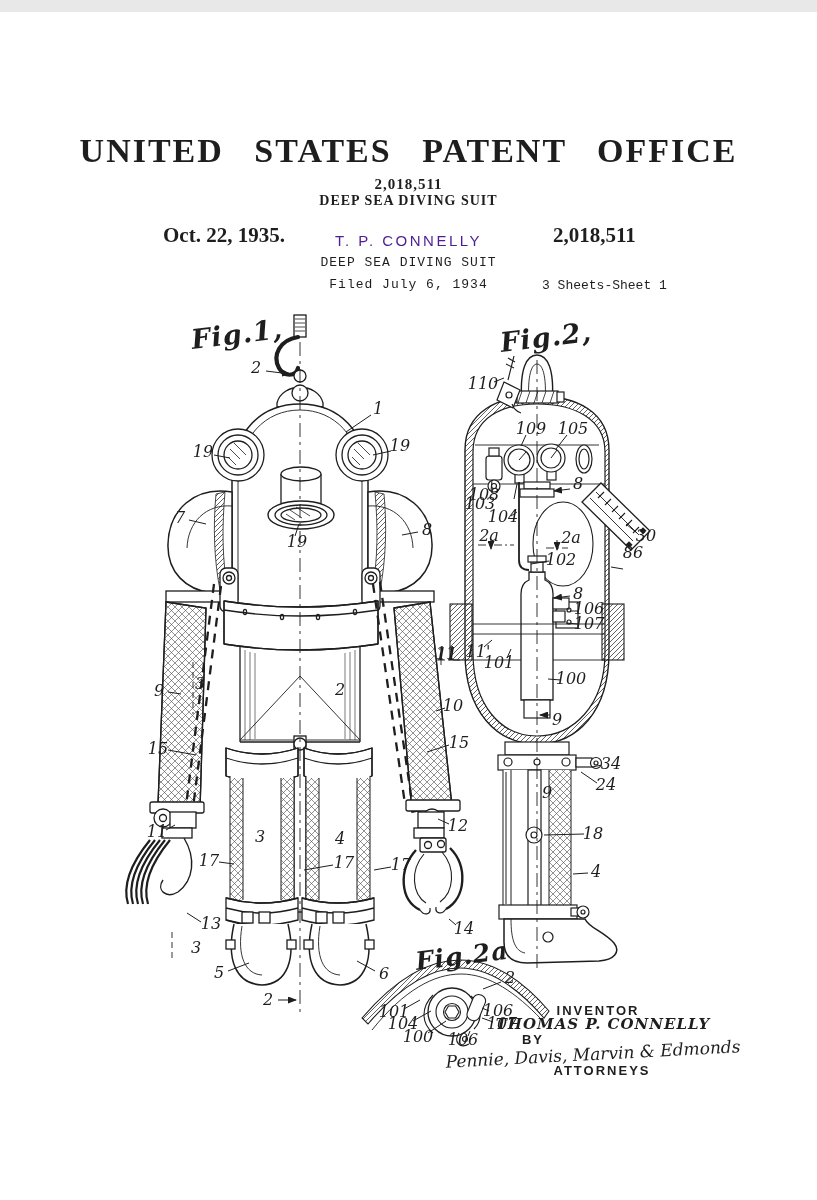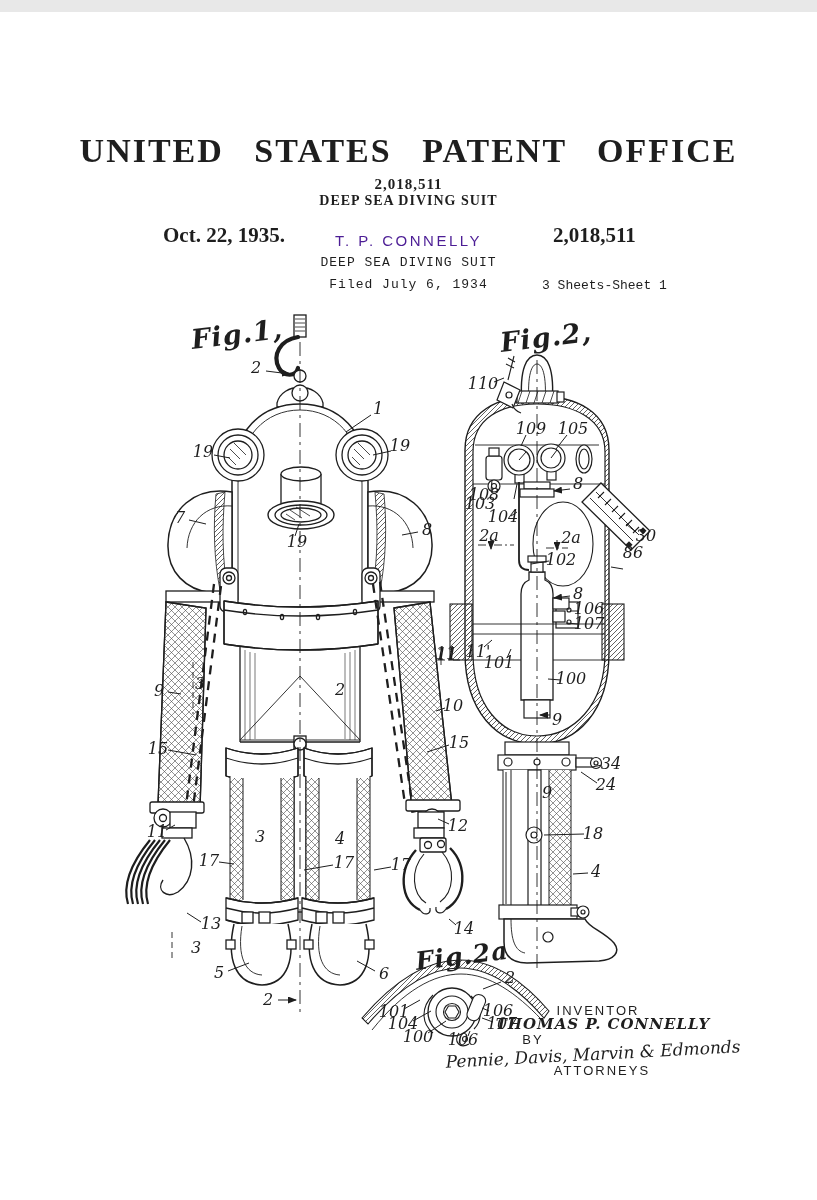--- a/index.html
+++ b/index.html
@@ -16,21 +16,21 @@
   .hdr-filed{top:265px;font-family:"Liberation Mono",monospace;font-size:13px;letter-spacing:1px;}
   .hdr-num{top:211px;left:553px;font-size:21px;font-weight:bold;}
   .hdr-sheet{top:266px;left:542px;font-family:"Liberation Mono",monospace;font-size:13px;}
   svg.layer{position:absolute;left:0;top:0;}
   .ann{position:absolute;transform:translate(-50%,-50%);font-family:"DejaVu Serif",serif;
        font-style:italic;font-size:16px;color:#1e1e1e;white-space:nowrap;line-height:1;}
   .figlabel{position:absolute;transform:translate(-50%,-50%) rotate(-7deg);
        font-family:"DejaVu Serif",serif;font-style:italic;font-weight:bold;font-size:27px;
        letter-spacing:1px;white-space:nowrap;}
   .inv{position:absolute;transform:translate(-50%,-50%);white-space:nowrap;}
-  .inv-label{font-family:"Liberation Sans",sans-serif;font-size:13px;font-weight:normal;letter-spacing:2px;}
+  .inv-label{font-family:"Liberation Sans",sans-serif;font-size:13px;font-weight:bold;letter-spacing:2px;}
   .inv-name{font-family:"DejaVu Serif",serif;font-style:italic;font-size:15px;font-weight:bold;letter-spacing:1px;}
   .inv-sig{font-family:"DejaVu Serif",serif;font-style:italic;font-size:17px;transform:translate(-50%,-50%) rotate(-3deg);}
 </style>
 </head>
 <body>
 
 <div class="page">
 
   <div class="abs cx hdr-office">UNITED STATES PATENT OFFICE</div>
   <div class="abs cx hdr-num-sm">2,018,511</div>

